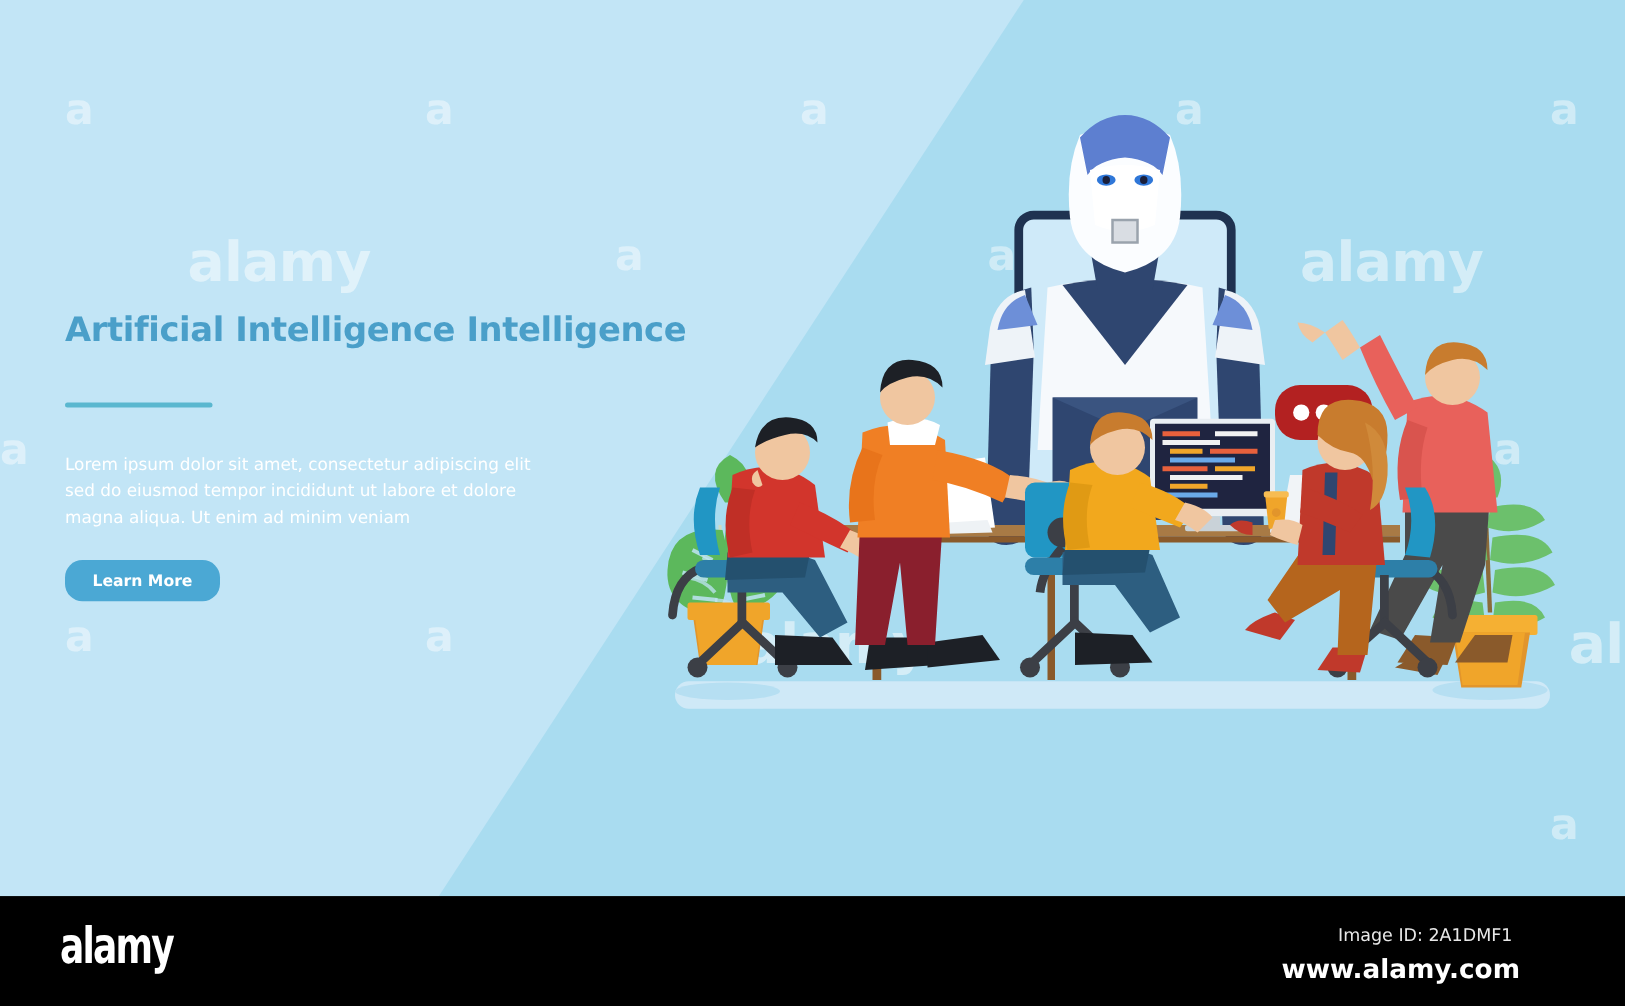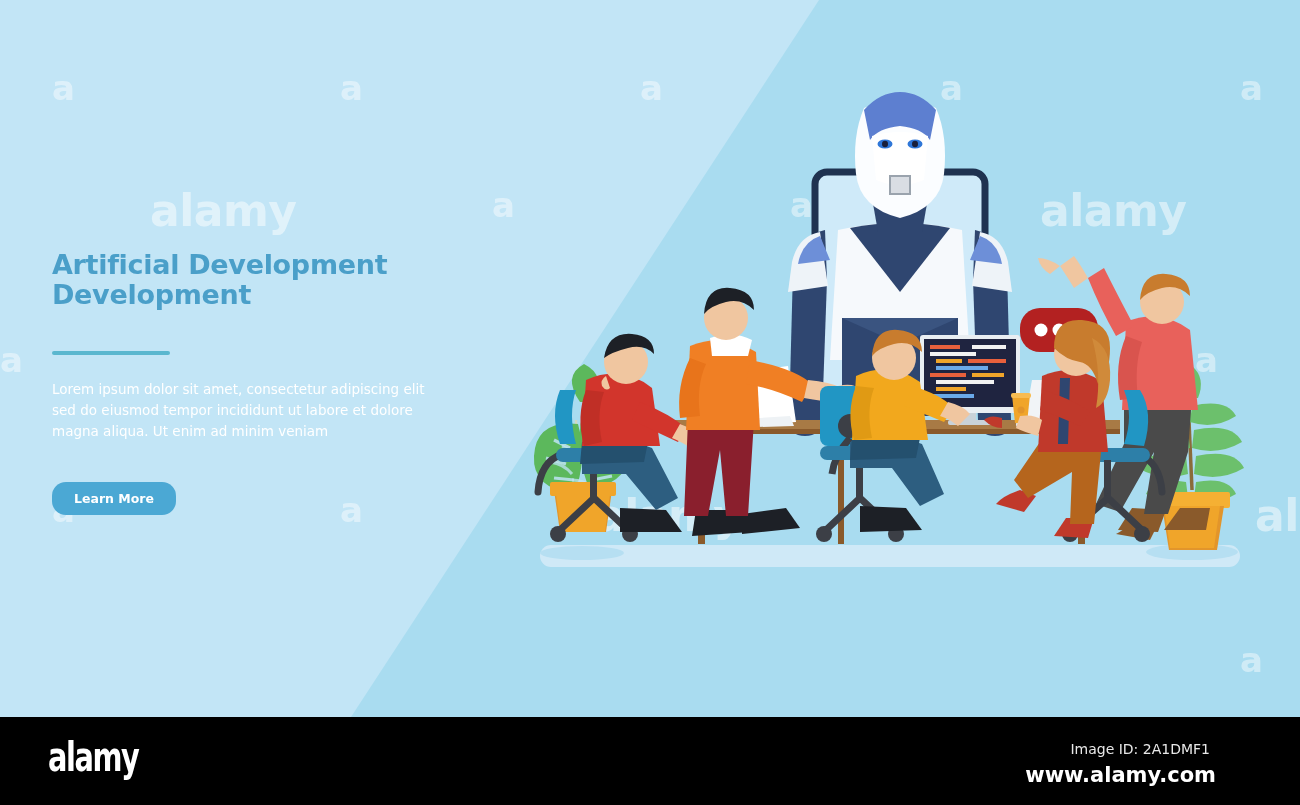--- a/index.html
+++ b/index.html
@@ -44,25 +44,25 @@
   #headline{
     font-size:27px; font-weight:700; color:#4a9fc9;
     letter-spacing:-.3px; line-height:1.1;
     font-family:"DejaVu Sans",sans-serif;
   }
   #rule{
     width:118px; height:4px; background:#5ab7cf;
     margin:42px 0 0 0; border-radius:2px;
   }
   #para{
-    margin-top:24px; font-size:13.5px; line-height:1.55;
+    margin-top:36px; font-size:13.5px; line-height:1.55;
     color:#ffffff; width:390px; font-family:"DejaVu Sans",sans-serif;
   }
   #cta{
-    margin-top:40px; display:inline-block;
+    margin-top:24px; display:inline-block;
     background:#4ba8d4; color:#fff; border:none; cursor:pointer;
     font-size:12.5px; font-weight:700; padding:9px 22px;
     border-radius:14px; font-family:"DejaVu Sans",sans-serif;
   }
 
   
   #scene{ position:absolute; left:520px; top:90px; width:760px; height:500px; z-index:30; }
   #scene svg{ display:block; }
 
   
@@ -108,21 +108,21 @@
         <div class="wm sm" style="left: 492px; top: 185px;">a</div>
         <div class="wm sm" style="left: 790px; top: 185px;">a</div>
         <div class="wm sm" style="left: 0px; top: 340px;">a</div>
         <div class="wm sm" style="left: 1195px; top: 340px;">a</div>
         <div class="wm sm" style="left: 52px; top: 490px;">a</div>
         <div class="wm sm" style="left: 340px; top: 490px;">a</div>
         <div class="wm sm" style="left: 1240px; top: 640px;">a</div>
       </div>
 
     <div id="copy">
-      <h1 id="headline">Artificial Development Development</h1>
+      <h1 id="headline">Artificial Intelligence Intelligence</h1>
       <div id="rule"></div>
       <p id="para">Lorem ipsum dolor sit amet, consectetur adipiscing elit sed do eiusmod tempor incididunt ut labore et dolore magna aliqua. Ut enim ad minim veniam</p>
       <button id="cta">Learn More</button>
     </div>
 
     <div id="scene">
       <svg width="760" height="500" viewBox="0 0 760 500" xmlns="http://www.w3.org/2000/svg">
 
         <rect x="20" y="455" width="700" height="22" rx="11" fill="#cfe9f7"></rect>
 

